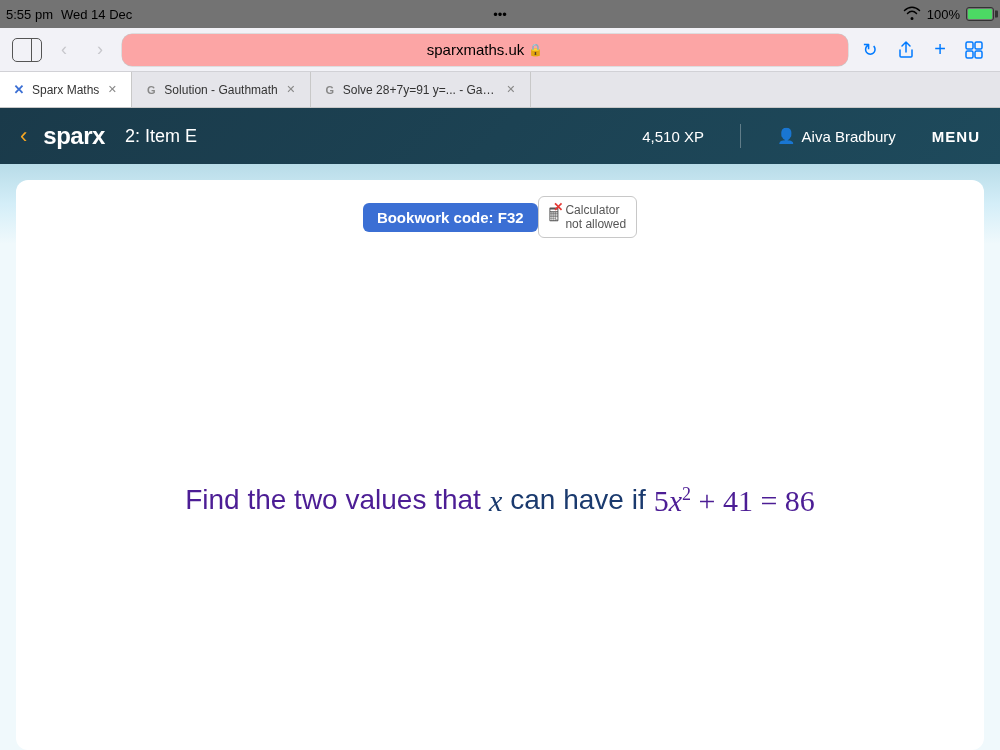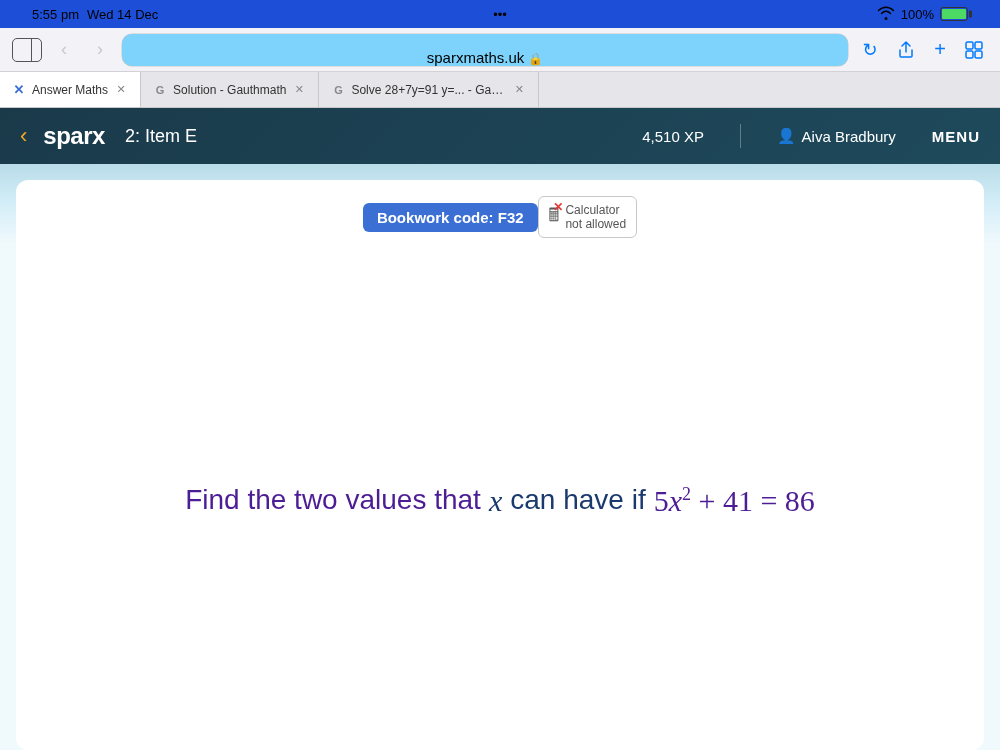--- a/index.html
+++ b/index.html
@@ -1,25 +1,25 @@
 <!DOCTYPE html>
 <html><head>
   <meta charset="utf-8">
   <style>
     * { margin: 0; padding: 0; box-sizing: border-box; }
     body { width: 1000px; height: 750px; overflow: hidden; font-family: -apple-system, BlinkMacSystemFont, 'Segoe UI', sans-serif; background: #fff; }
 
     
     .status-bar {
       height: 28px;
-      background: #1d4ed8;
+      background: #737373;
       display: flex;
       align-items: center;
       justify-content: space-between;
-      padding: 0 32px;
+      padding: 0 6px;
       font-size: 13px;
       font-weight: 500;
       color: #000;
       gap: 40px;
     }
     .status-left { display: flex; align-items: center; gap: 8px; }
     .status-right { display: flex; align-items: center; gap: 6px; }
     .battery-bar {
       width: 28px; height: 14px; border: 1.5px solid #333; border-radius: 3px; position: relative; display: inline-flex; align-items: center; padding: 1px;
     }
@@ -38,21 +38,21 @@
     }
     .browser-sidebar-btn {
       width: 30px; height: 24px; border: 1.5px solid #555; border-radius: 5px; display: flex; align-items: center; justify-content: center; cursor: pointer; background: transparent;
     }
     .browser-sidebar-btn::before { content: ''; width: 8px; height: 100%; border-right: 1.5px solid #555; }
     .nav-btn {
       width: 28px; height: 28px; display: flex; align-items: center; justify-content: center; background: transparent; border: none; cursor: pointer; font-size: 18px; color: #007aff;
     }
     .nav-btn.disabled { color: #c7c7cc; cursor: default; }
     .url-bar {
-      flex: 1; height: 32px; background: #7dd3fc; border-radius: 10px; display: flex; align-items: flex-end; justify-content: center; gap: 4px; font-size: 15px; color: #000; border: none;
+      flex: 1; height: 32px; background: #fca5a5; border-radius: 10px; display: flex; align-items: center; justify-content: center; gap: 4px; font-size: 15px; color: #000; border: none;
       box-shadow: 0 0 0 0.5px #c8c8c8;
     }
     .reload-btn { width: 28px; height: 28px; display: flex; align-items: center; justify-content: center; font-size: 18px; color: #007aff; cursor: pointer; background: transparent; border: none; }
     .browser-actions { display: flex; align-items: center; gap: 6px; }
     .browser-action-btn { width: 28px; height: 28px; display: flex; align-items: center; justify-content: center; font-size: 18px; color: #007aff; cursor: pointer; background: transparent; border: none; }
 
     
     .tabs-bar {
       height: 36px;
       background: #e5e5ea;
@@ -206,21 +206,21 @@
         <rect x="2" y="11" width="7" height="7" rx="1.5" stroke="#007aff" stroke-width="1.5"></rect>
         <rect x="11" y="11" width="7" height="7" rx="1.5" stroke="#007aff" stroke-width="1.5"></rect>
       </svg>
     </button>
   </div>
 </div>
 
 <div class="tabs-bar">
   <div class="tab active">
     <span class="tab-favicon" style="color:#3b6fd4;font-weight:700;font-size:13px;">✕</span>
-    <span>Answer Maths</span>
+    <span>Sparx Maths</span>
     <span class="tab-close">✕</span>
   </div>
   <div class="tab">
     <span class="tab-favicon" style="color:#888;font-size:11px;font-weight:700;">G</span>
     <span style="overflow:hidden;text-overflow:ellipsis;">Solution - Gauthmath</span>
     <span class="tab-close">✕</span>
   </div>
   <div class="tab">
     <span class="tab-favicon" style="color:#888;font-size:11px;font-weight:700;">G</span>
     <span style="overflow:hidden;text-overflow:ellipsis;">Solve 28+7y=91 y=... - Gauthmath</span>

